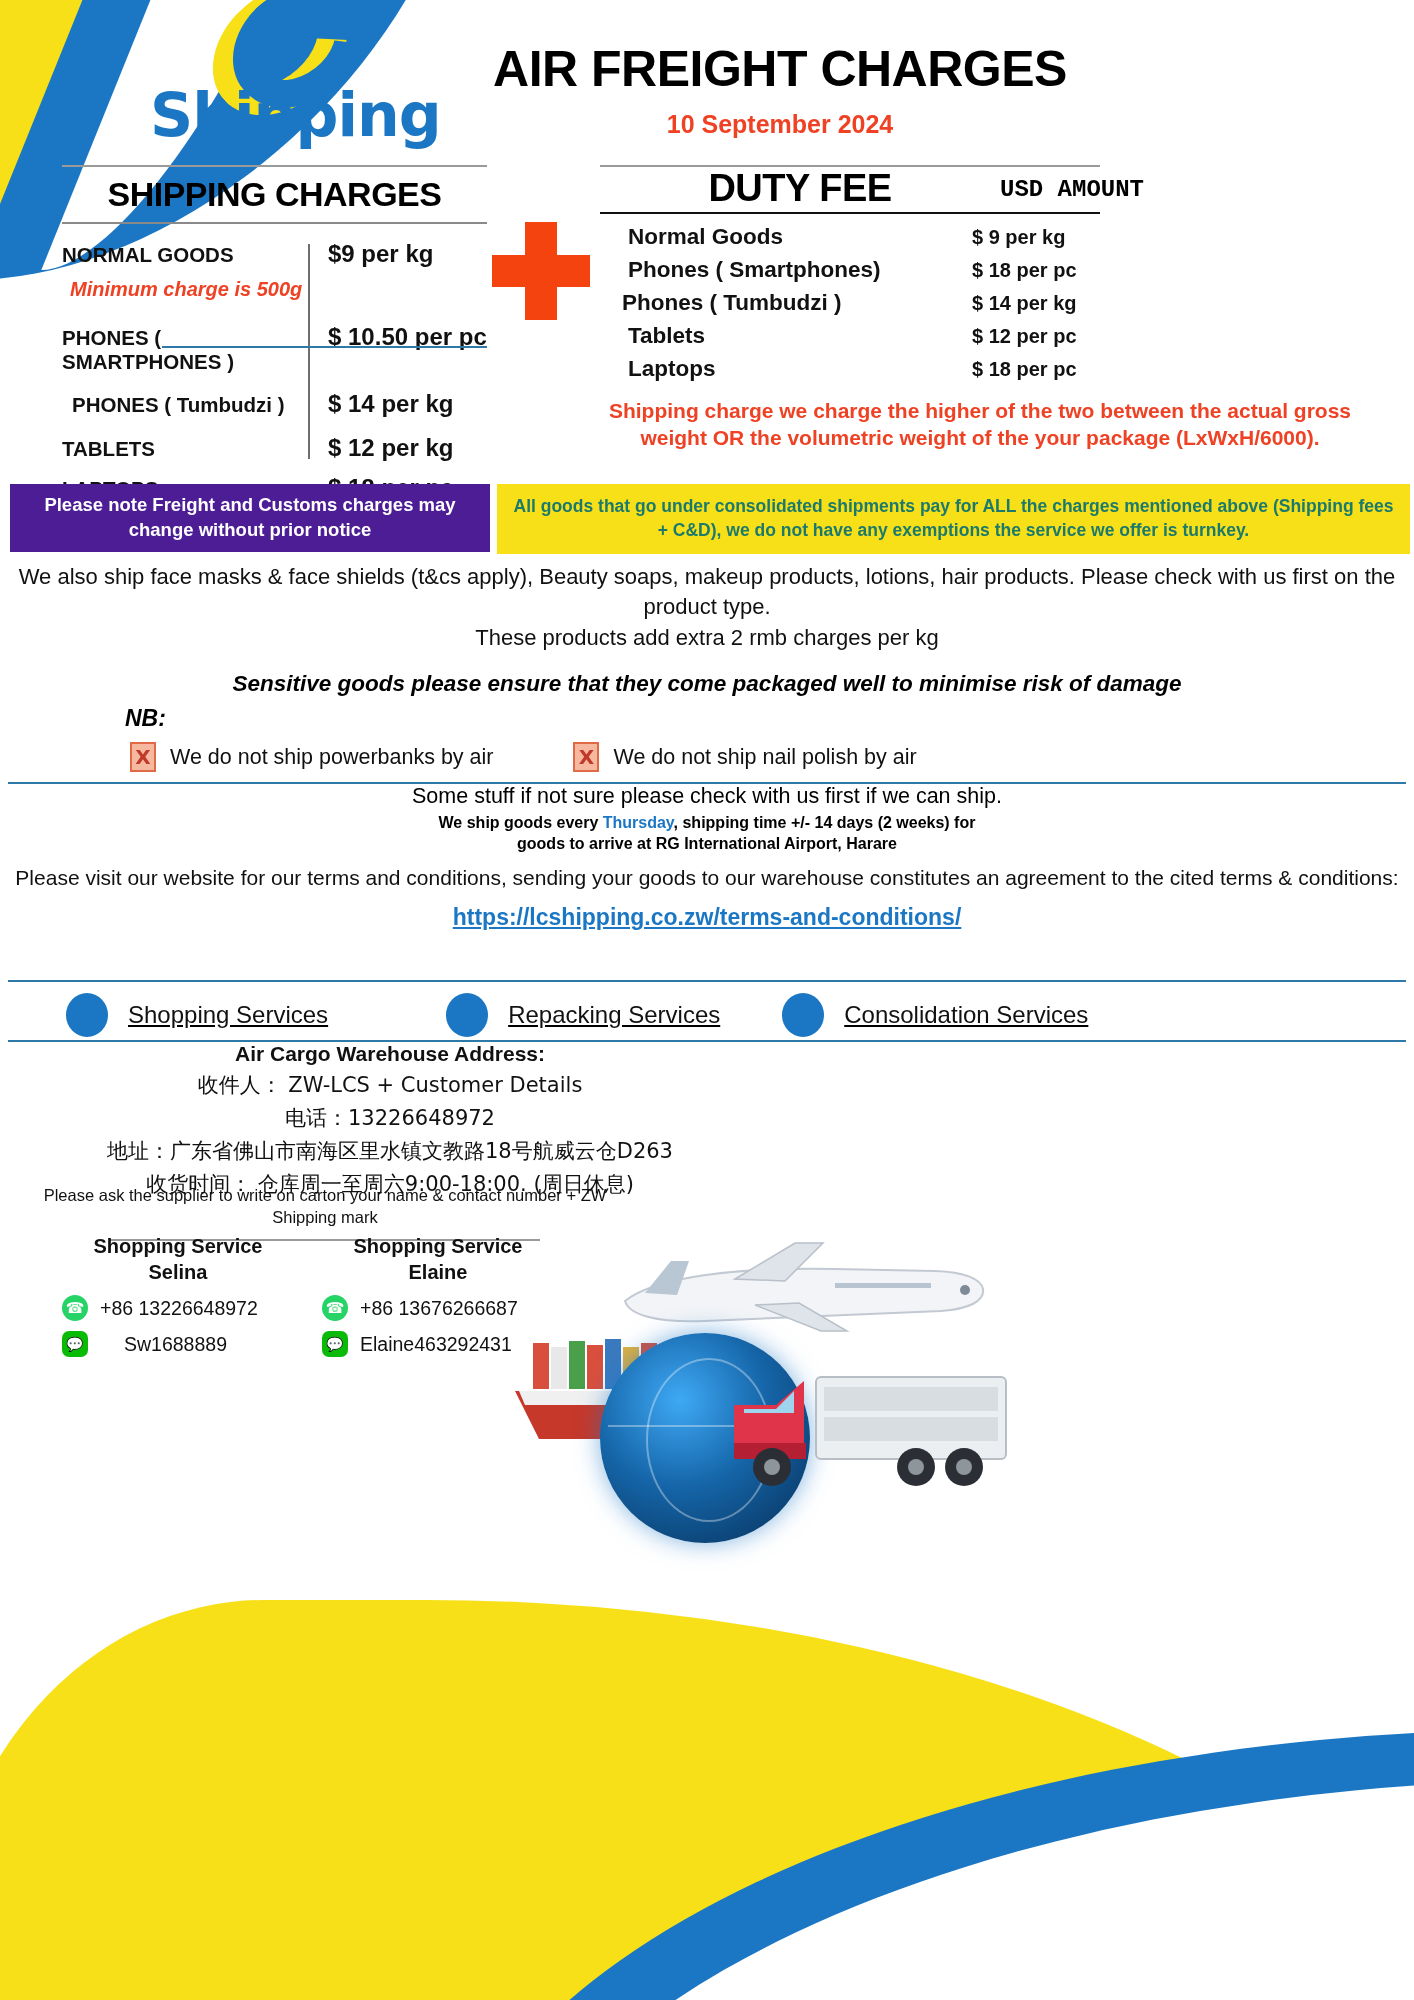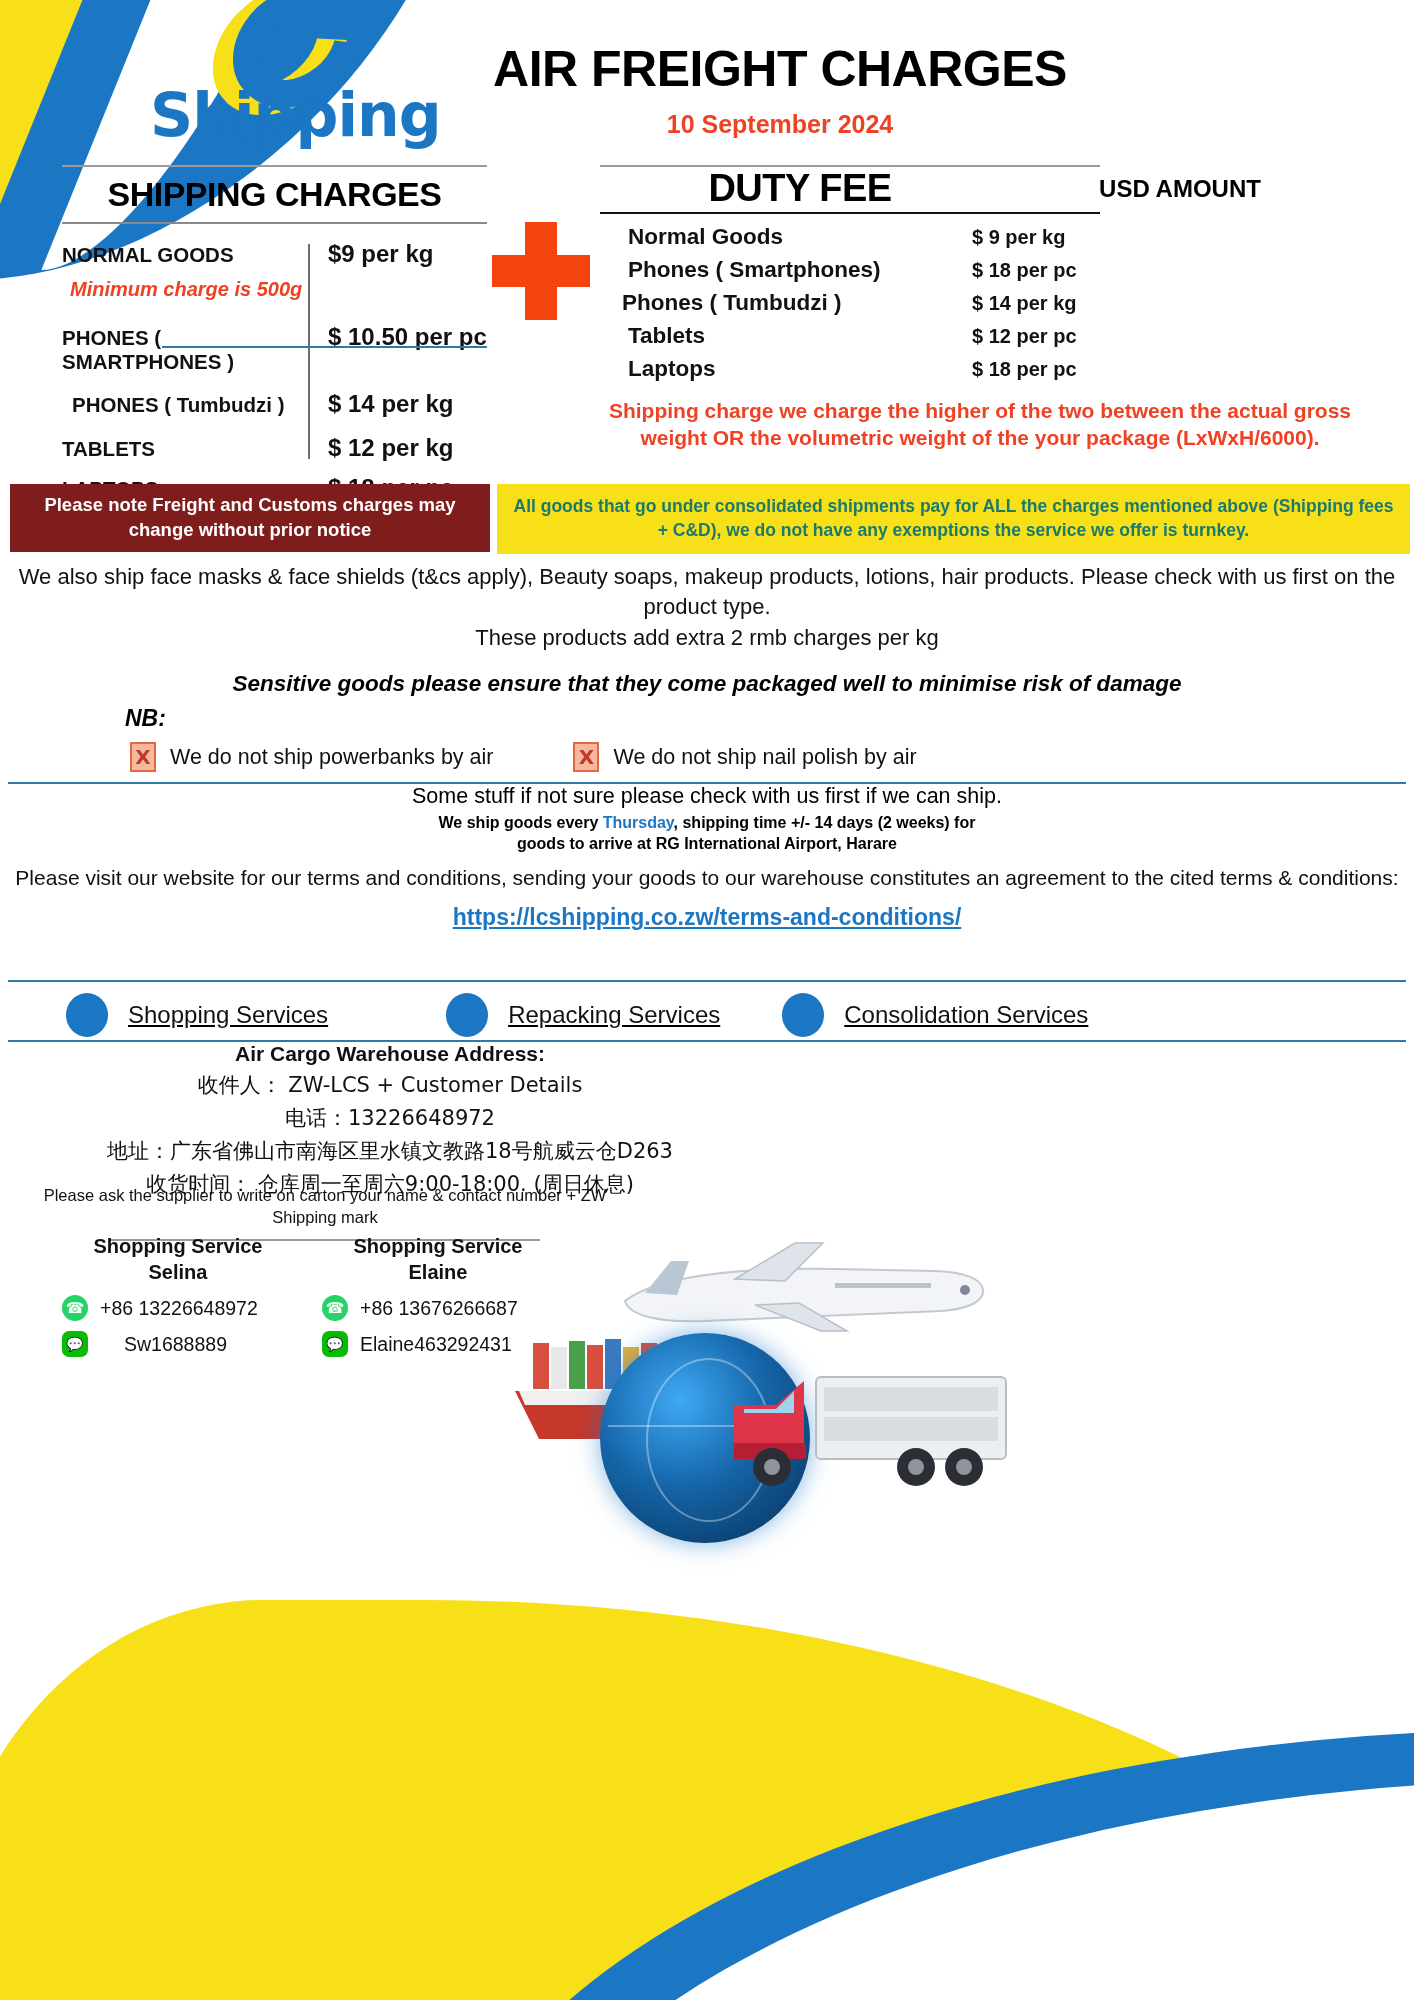--- a/index.html
+++ b/index.html
@@ -117,38 +117,39 @@
   .plus .v { position:absolute; left:33px; top:0; width:32px; height:98px; background:#f4430f; }
 
   
   .duty-panel { position:absolute; left:600px; top:165px; width:760px; }
   .duty-headline { display:flex; align-items:flex-end; }
   .duty-title {
     width:400px; text-align:center; font-size:38px; font-weight:bold;
     letter-spacing:-0.5px;
   }
   .duty-usd {
-    flex:1; text-align:center; font-size:24px; font-weight:bold;
+    flex:1; text-align:left; font-size:24px; font-weight:bold;
     padding-bottom:7px;
+    font-family:Liberation Mono, monospace;
   }
   .duty-rule-top { border-top:2px solid #9a9a9a; width:500px; }
   .duty-rule-bottom { border-top:2px solid #111; width:500px; margin-top:2px; }
   .duty-rows { margin-top:10px; }
   .drow { display:flex; align-items:baseline; margin-bottom:7px; }
   .d-label { width:372px; padding-left:28px; font-size:22.5px; font-weight:bold; color:#111; }
   .d-price { font-size:20px; font-weight:bold; color:#111; }
   .duty-note {
     margin-top:16px; text-align:center; font-size:21px; font-weight:bold;
     color:#ef4123; line-height:1.28; padding:0 4px;
   }
 
   
   .notice-orange {
     position:absolute; left:10px; top:484px; width:480px; height:68px;
-    background:#7f1d1d; color:#fff;
+    background:#4c1d95; color:#fff;
     display:flex; align-items:center; justify-content:center;
     text-align:center; font-size:18.5px; font-weight:bold; line-height:1.35;
     padding:0 10px;
   }
   .notice-yellow {
     position:absolute; left:497px; top:484px; width:913px; height:70px;
     background:#f7e018; color:#1b7a6b;
     display:flex; align-items:center; justify-content:center;
     text-align:center; font-size:17.5px; font-weight:bold; line-height:1.35;
     padding:0 14px;

